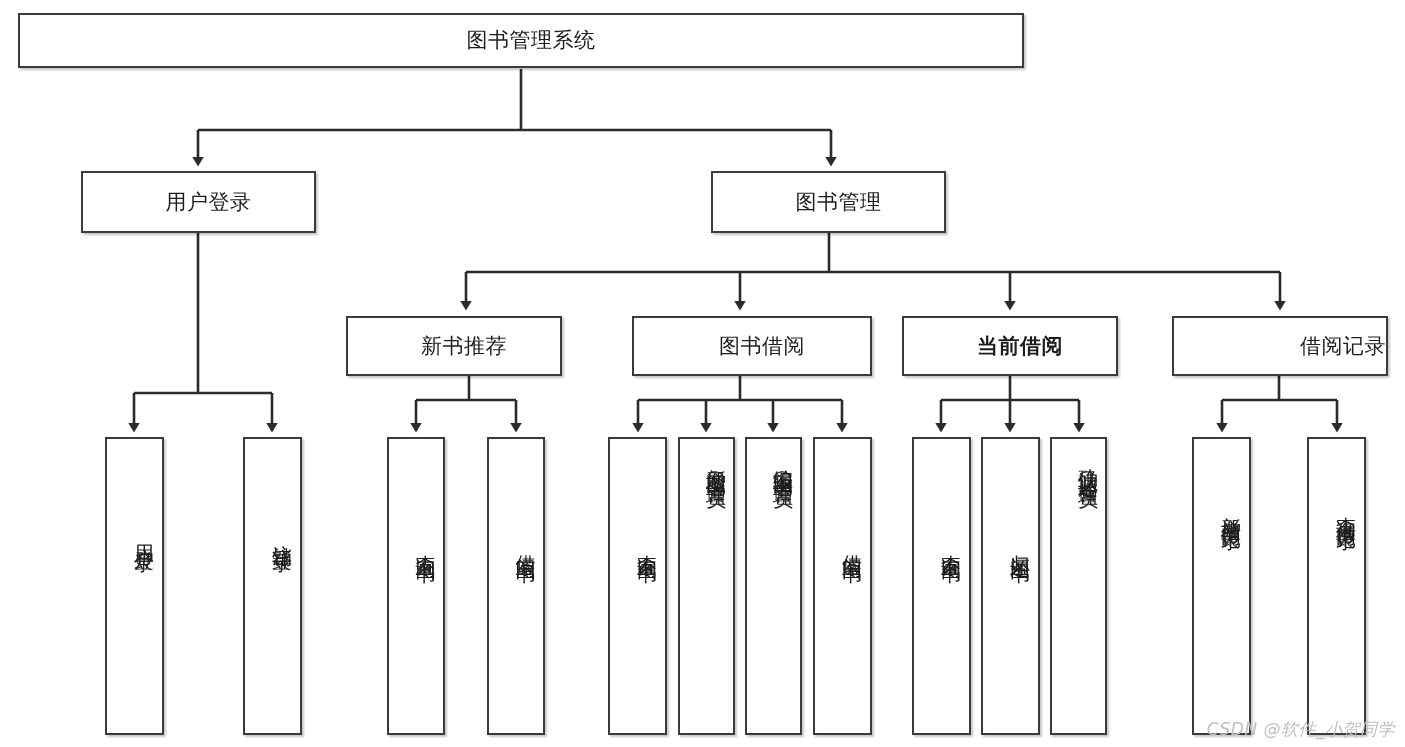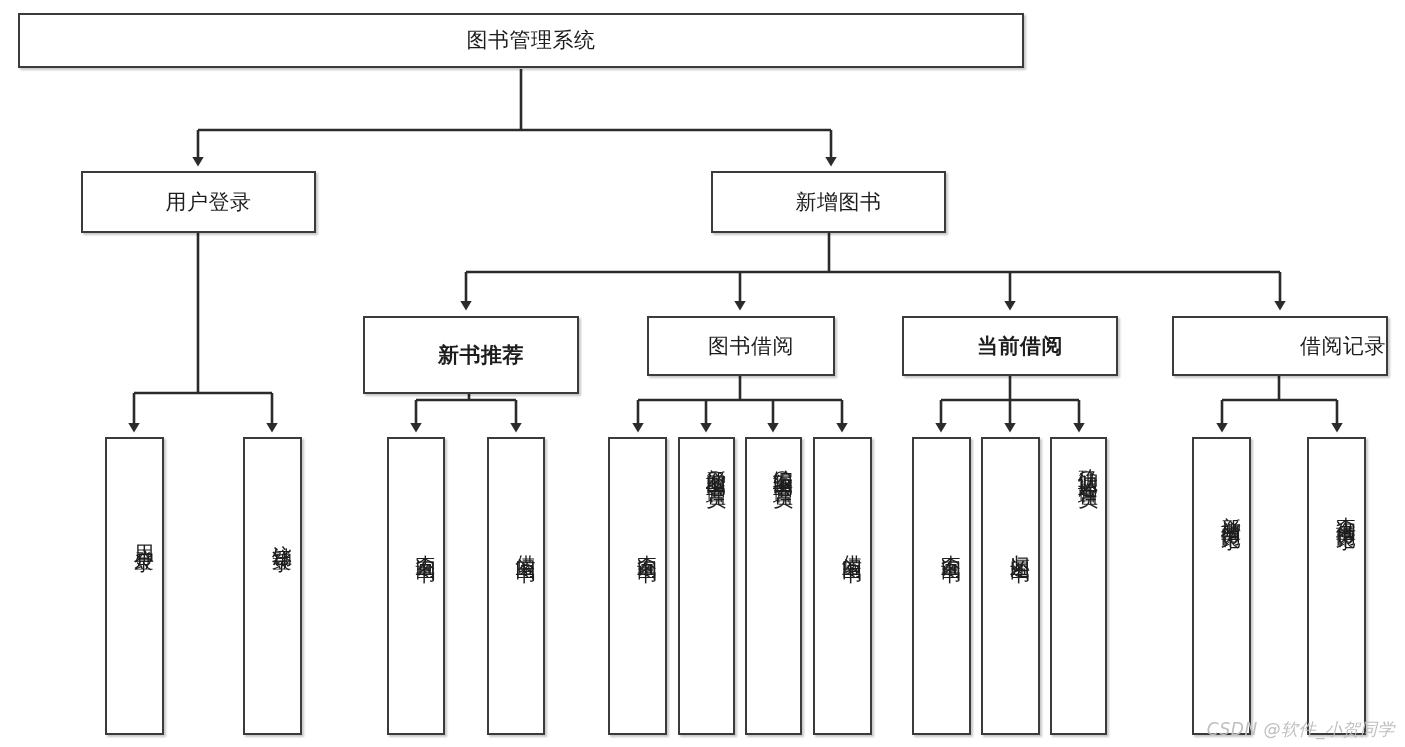--- a/index.html
+++ b/index.html
@@ -137,27 +137,27 @@
   </svg>
 
   <div class="node" style="left:18px; top:13px; width:1006px; height:55px;">
     <span class="node-label">图书管理系统</span>
   </div>
 
   <div class="node" style="left:81px; top:171px; width:235px; height:62px;">
     <span class="node-label">用户登录</span>
   </div>
   <div class="node" style="left:711px; top:171px; width:235px; height:62px;">
-    <span class="node-label">新增图书</span>
-  </div>
-
-  <div class="node" style="left:363px; top:316px; width:216px; height:78px;font-weight:bold;">
+    <span class="node-label">图书管理</span>
+  </div>
+
+  <div class="node" style="left:346px; top:316px; width:216px; height:60px;">
     <span class="node-label">新书推荐</span>
   </div>
-  <div class="node" style="left:632px; top:316px; width:188px; height:60px;margin-left:15px;">
+  <div class="node" style="left:632px; top:316px; width:240px; height:60px;">
     <span class="node-label">图书借阅</span>
   </div>
   <div class="node" style="left:902px; top:316px; width:216px; height:60px;font-weight:bold;">
     <span class="node-label">当前借阅</span>
   </div>
   <div class="node" style="left:1172px; top:316px; width:216px; height:60px;justify-content:flex-end;">
     <span class="node-label">借阅记录</span>
   </div>
 
   <div class="node vertical mid3" style="left:105px; top:437px; width:59px; height:298px;">

